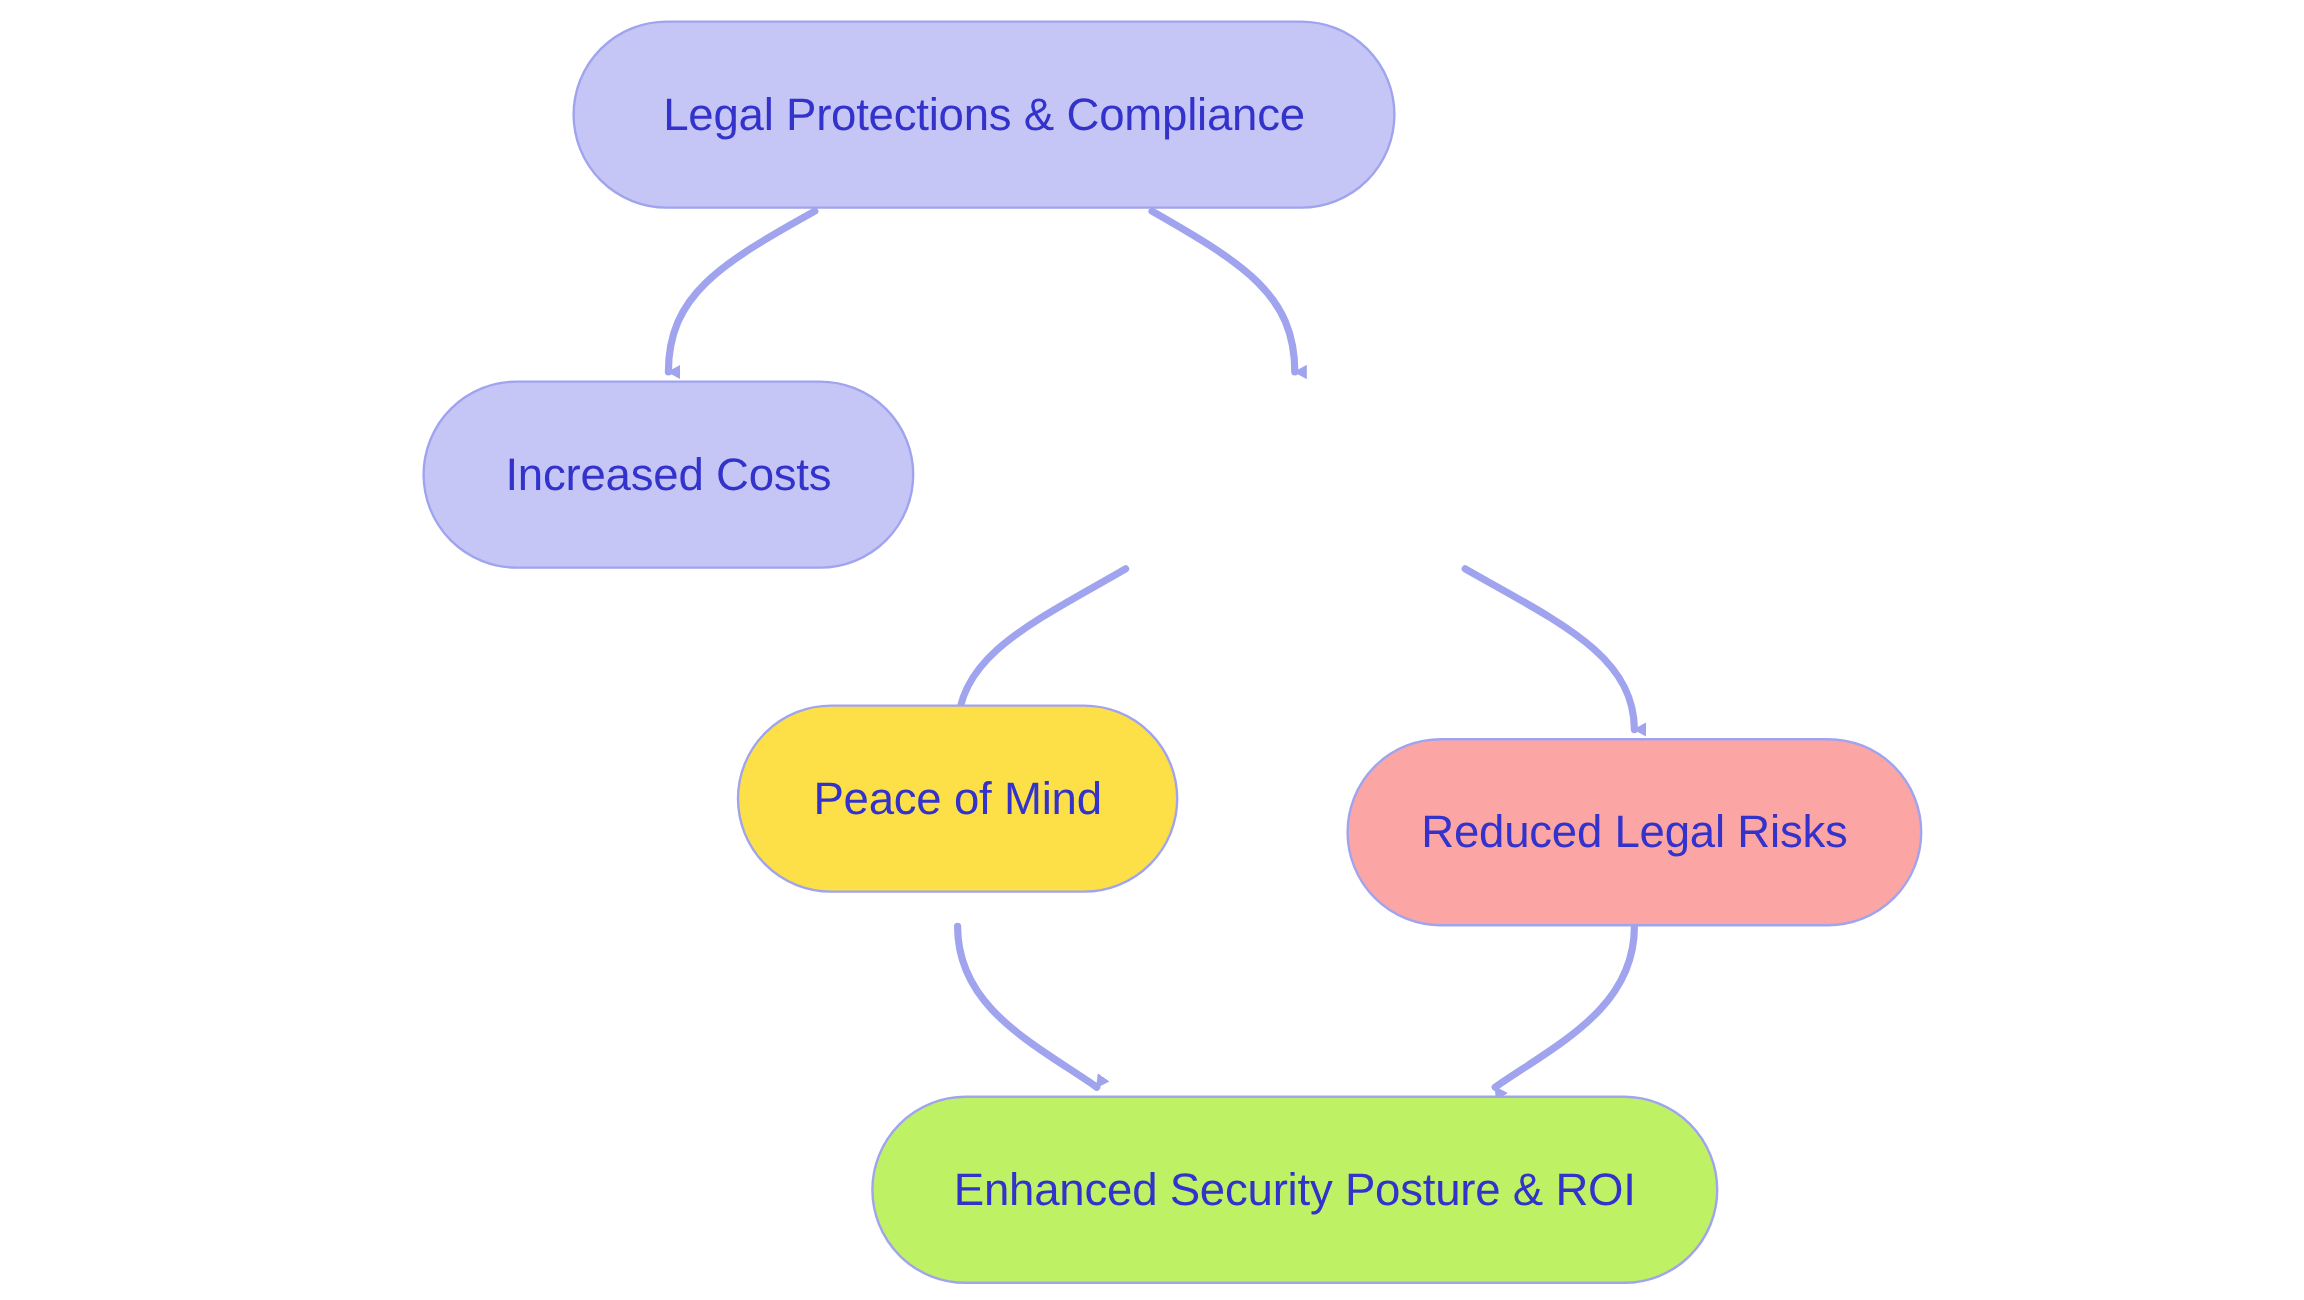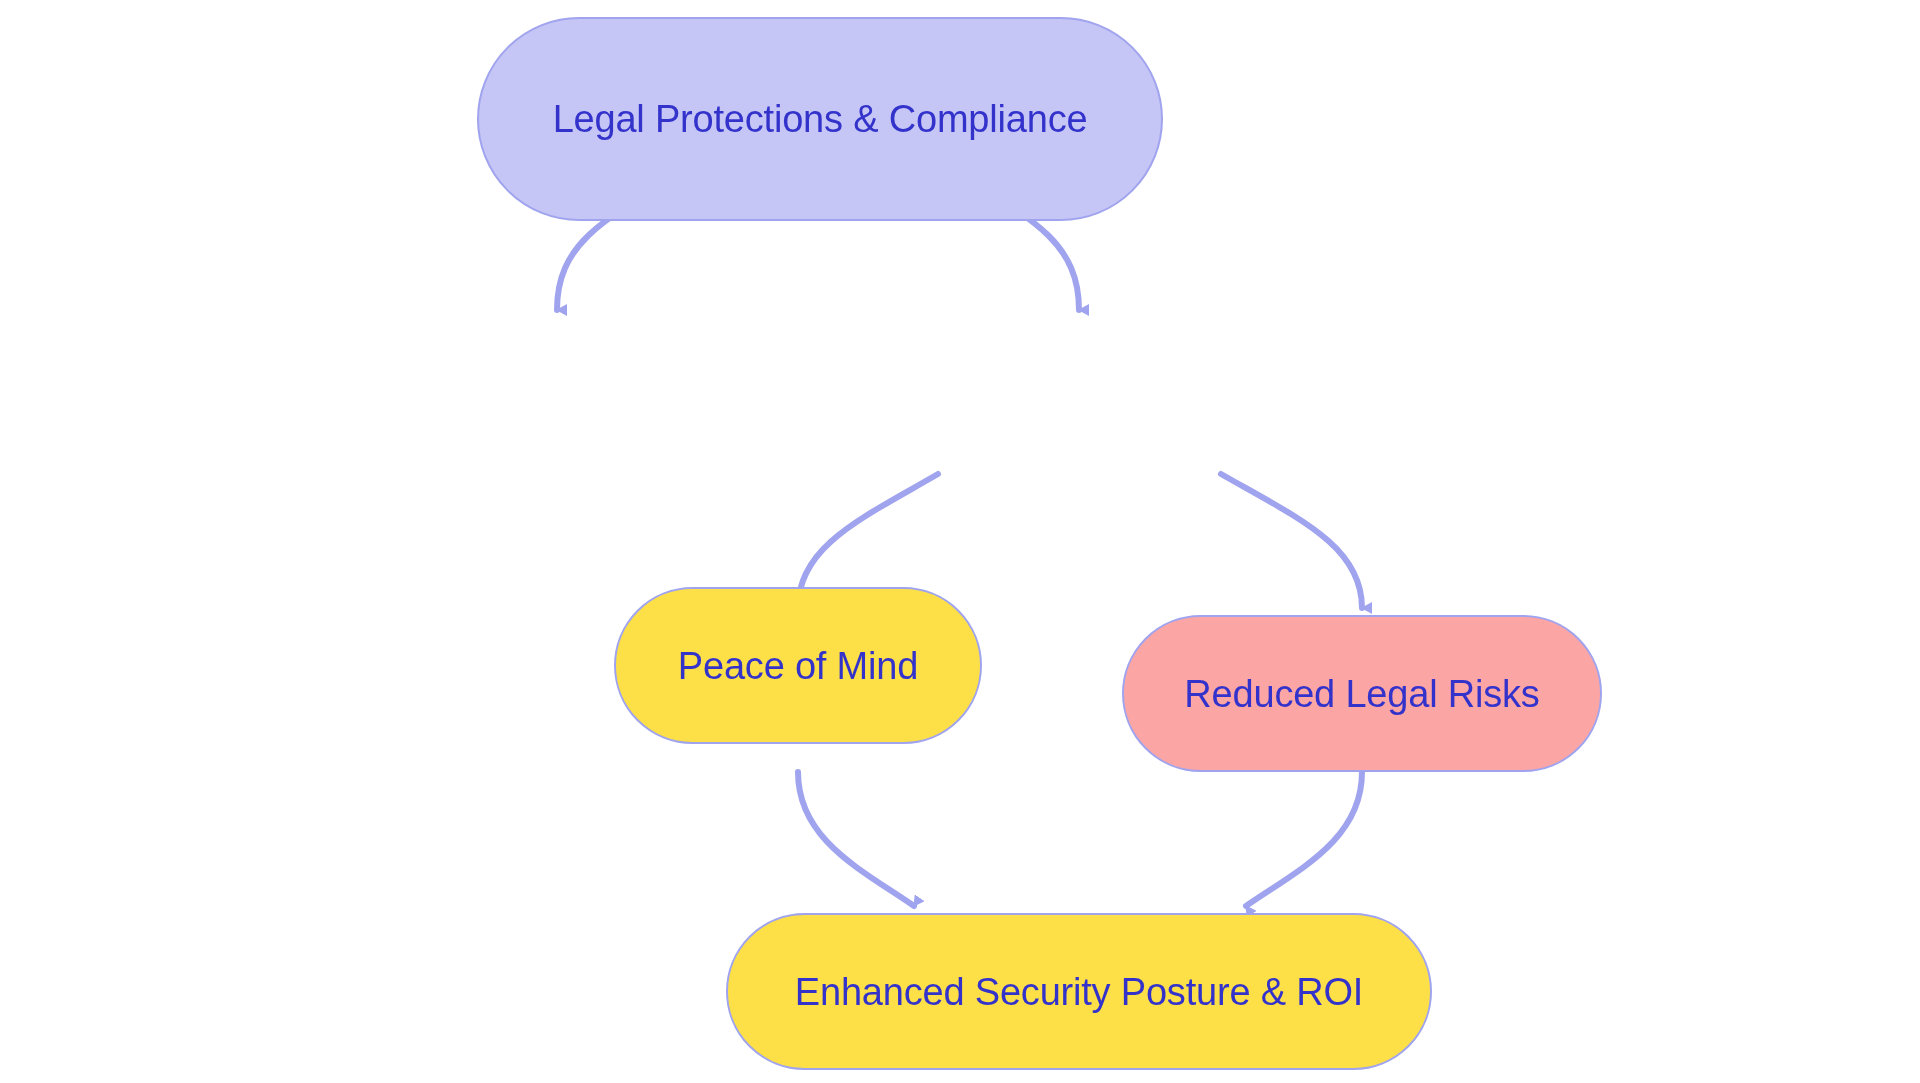--- a/index.html
+++ b/index.html
@@ -66,31 +66,34 @@
     <g id="edge-paths">
         <path d="M 679 176 C 600 220 557 246 557 310" fill="none" stroke="#a0a4ee" stroke-width="6" stroke-linecap="round" marker-end="url(#arrow-down)"></path>
         <path d="M 960 176 C 1037 220 1079 246 1079 310" fill="none" stroke="#a0a4ee" stroke-width="6" stroke-linecap="round" marker-end="url(#arrow-down)"></path>
         <path d="M 938 474 C 862 518 798 546 798 608" fill="none" stroke="#a0a4ee" stroke-width="6" stroke-linecap="round" marker-end="url(#arrow-down)"></path>
         <path d="M 1221 474 C 1298 518 1362 546 1362 608" fill="none" stroke="#a0a4ee" stroke-width="6" stroke-linecap="round" marker-end="url(#arrow-down)"></path>
         <path d="M 798 772 C 798 840 862 870 914 906" fill="none" stroke="#a0a4ee" stroke-width="6" stroke-linecap="round" marker-end="url(#arrow-down)"></path>
         <path d="M 1362 772 C 1362 840 1298 870 1246 906" fill="none" stroke="#a0a4ee" stroke-width="6" stroke-linecap="round" marker-end="url(#arrow-down)"></path>
       </g>
   </svg>
 
-  <div class="flow-node" style="left: 477px; top: 17px; width: 686px; height: 204px; background: rgb(197, 198, 245); border-color: rgb(160, 164, 238);">
+  <div class="flow-node" style="left: 477px; top: 17px; width: 686px; height: 157px; background: rgb(197, 198, 245); border-color: rgb(160, 164, 238);">
     <span class="flow-node-label" style="color: rgb(51, 51, 204);">Legal Protections &amp; Compliance</span>
   </div>
 
+  <div class="flow-node" style="left: 352px; top: 317px; width: 410px; height: 157px; background: rgb(197, 198, 245); border-color: rgb(160, 164, 238);">
+    <span class="flow-node-label" style="color: rgb(51, 51, 204);">Increased Costs</span>
+  </div>
 
 
   <div class="flow-node" style="left: 614px; top: 587px; width: 368px; height: 157px; background: #fde047; border-color: rgb(160, 164, 238);">
     <span class="flow-node-label" style="color: rgb(51, 51, 204);">Peace of Mind</span>
   </div>
 
   <div class="flow-node" style="left: 1122px; top: 615px; width: 480px; height: 157px; background: #fca5a5; border-color: rgb(160, 164, 238);">
     <span class="flow-node-label" style="color: rgb(51, 51, 204);">Reduced Legal Risks</span>
   </div>
 
-  <div class="flow-node" style="left: 726px; top: 913px; width: 706px; height: 157px; background: #fde047; border-color: rgb(160, 164, 238);">
+  <div class="flow-node" style="left: 726px; top: 913px; width: 706px; height: 157px; background: #bef264; border-color: rgb(160, 164, 238);">
     <span class="flow-node-label" style="color: rgb(51, 51, 204);">Enhanced Security Posture &amp; ROI</span>
   </div>
 
 </div>
 
 </body></html>

